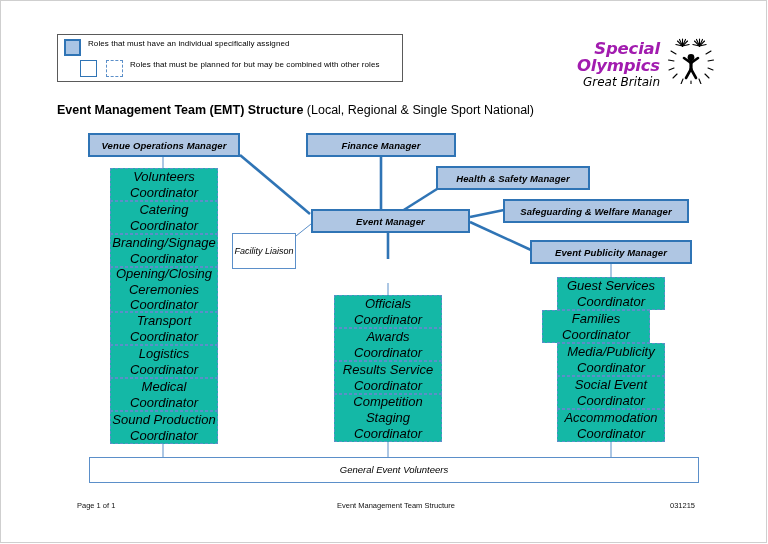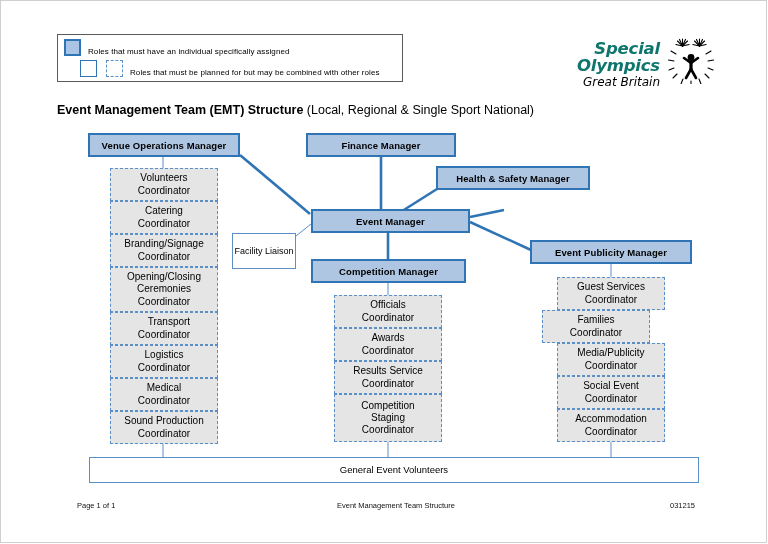--- a/index.html
+++ b/index.html
@@ -34,21 +34,21 @@
     top: 34px;
     width: 346px;
     height: 48px;
     border: 1px solid #5a5a5a;
     box-sizing: border-box;
     background: #ffffff;
   }
   .legend-row {
     position: absolute;
     display: flex;
-    align-items: flex-end;
+    align-items: flex-start;
   }
   #legend-row-1 { left: 6px; top: 4px; }
   #legend-row-2 { left: 6px; top: 25px; padding-left: 16px; }
   .sw {
     width: 17px;
     height: 17px;
     box-sizing: border-box;
     flex: 0 0 auto;
   }
   .sw-solid {
@@ -86,21 +86,21 @@
     top: 4px;
     text-align: right;
   }
   #logo-line1 {
     font-family: "DejaVu Sans", sans-serif;
     font-weight: bold;
     font-style: italic;
     font-size: 16.5px;
     letter-spacing: -0.2px;
     line-height: 1.05;
-    color: #0f766e;
+    color: #a21caf;
   }
   #logo-line2 {
     font-family: "DejaVu Sans", sans-serif;
     font-style: italic;
     font-size: 12px;
     line-height: 1.15;
     color: #000;
     margin-top: 1px;
   }
   #logo-mark {
@@ -123,20 +123,21 @@
   #title b { font-weight: bold; }
   #title span.sub { font-weight: normal; }
 
   
   #chart {
     position: absolute;
     left: 0;
     top: 0;
     width: 696px;
     height: 544px;
+    font-style: italic;
   }
   #links {
     position: absolute;
     left: 0;
     top: 0;
     width: 768px;
     height: 544px;
   }
 
   .node {
@@ -151,23 +152,23 @@
   .mgr {
     background: #afc6e3;
     border: 2px solid #2f74b5;
     font-size: 9.5px;
     font-weight: bold;
     color: #000;
     letter-spacing: .01em;
   }
   
   .coord {
-    background: #e5e5e5;
+    background: #14b8a6;
     border: 1px dashed #5b8fc9;
-    font-size: 10px;
+    font-size: 13px;
     font-weight: normal;
     color: #000;
     line-height: 1.22;
   }
   
   .plain {
     background: #ffffff;
     border: 1px solid #5b8fc9;
     font-size: 9px;
     color: #000;
@@ -294,37 +295,37 @@
     </svg>
 
     <div class="node mgr" style="left:88px; top:133px; width:152px; height:24px;">Venue Operations Manager</div>
 
     <div class="node mgr" style="left:306px; top:133px; width:150px; height:24px;">Finance Manager</div>
 
     <div class="node mgr" style="left:436px; top:166px; width:154px; height:24px;">Health &amp; Safety Manager</div>
 
     <div class="node mgr" style="left:311px; top:209px; width:159px; height:24px;">Event Manager</div>
 
+    <div class="node mgr" style="left:503px; top:199px; width:186px; height:24px;">Safeguarding &amp; Welfare Manager</div>
 
     <div class="node mgr" style="left:530px; top:240px; width:162px; height:24px;">Event Publicity Manager</div>
 
-    <div class="node mgr" style="left:311px; top:259px; width:155px; height:24px;">Competition Manager</div>
 
     <div class="node plain" style="left:232px; top:233px; width:64px; height:36px; white-space:pre-line;">Facility Liaison</div>
 
     <div class="node coord" style="left:110px; top:168px; width:108px; height:33px; white-space:pre-line;">Volunteers
 Coordinator</div>
     <div class="node coord" style="left:110px; top:201px; width:108px; height:33px; white-space:pre-line;">Catering
 Coordinator</div>
     <div class="node coord" style="left:110px; top:234px; width:108px; height:33px; white-space:pre-line;">Branding/Signage
 Coordinator</div>
     <div class="node coord" style="left:110px; top:267px; width:108px; height:45px; white-space:pre-line;">Opening/Closing
 Ceremonies
 Coordinator</div>
-    <div class="node coord" style="left:110px; top:312px; width:108px; height:33px; white-space:pre-line;text-align:right;">Transport
+    <div class="node coord" style="left:110px; top:312px; width:108px; height:33px; white-space:pre-line;">Transport
 Coordinator</div>
     <div class="node coord" style="left:110px; top:345px; width:108px; height:33px; white-space:pre-line;">Logistics
 Coordinator</div>
     <div class="node coord" style="left:110px; top:378px; width:108px; height:33px; white-space:pre-line;">Medical
 Coordinator</div>
     <div class="node coord" style="left:110px; top:411px; width:108px; height:33px; white-space:pre-line;">Sound Production
 Coordinator</div>
 
     <div class="node coord" style="left:334px; top:295px; width:108px; height:33px; white-space:pre-line;">Officials
 Coordinator</div>

